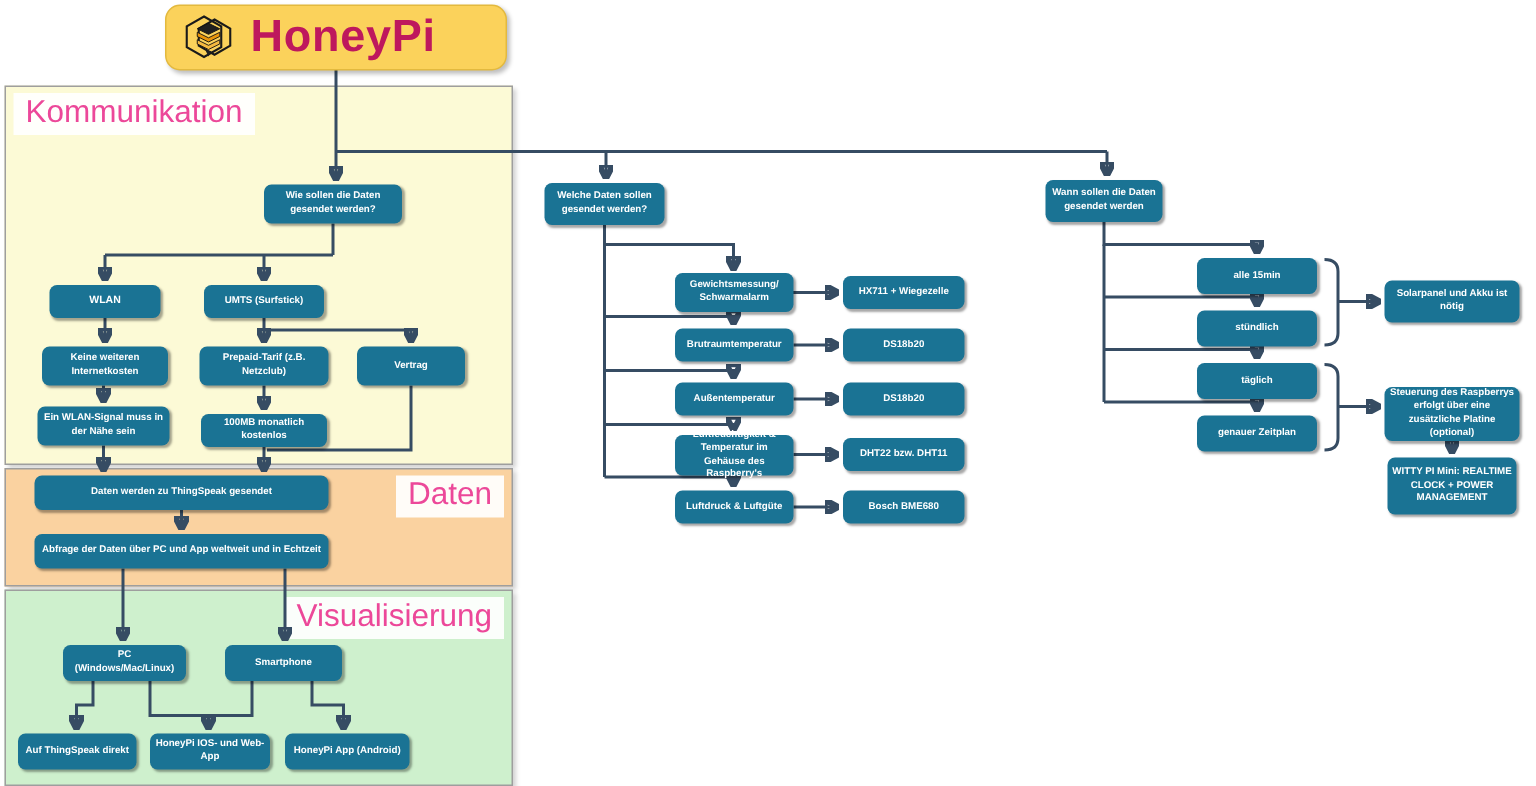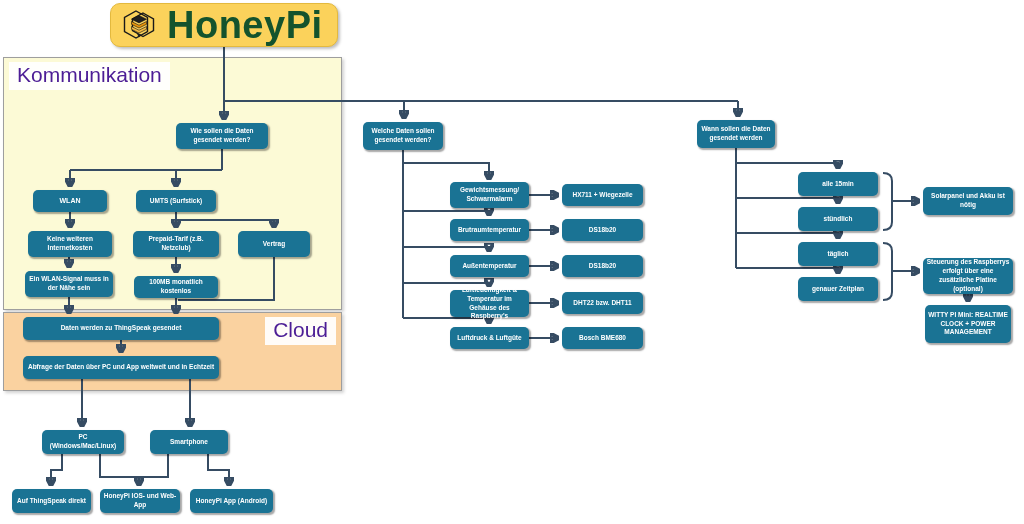--- a/index.html
+++ b/index.html
@@ -4,46 +4,49 @@
 <style>
   html,body{margin:0;padding:0;background:#fff;}
   .canvas{position:relative;width:1024px;height:524px;background:#fff;overflow:hidden;
           font-family:"Liberation Sans",sans-serif;}
   .section{position:absolute;border:1px solid #9e9e9e;box-shadow:2px 2px 3px rgba(0,0,0,0.18);z-index:1;}
   .sec-komm{left:3px;top:57px;width:337px;height:251px;background:var(--section-kommunikation,#FCFAD6);}
   .sec-sens{left:345px;top:57px;width:323px;height:328px;background:var(--section-sensoren,#A9CFF2);}
   .sec-strom{left:672px;top:57px;width:350px;height:328px;background:var(--section-stromversorgung,#FAD4D4);}
   .sec-cloud{left:3px;top:312px;width:337px;height:77px;background:var(--section-cloud,#FAD2A0);}
   .sec-vis{left:3px;top:393px;width:337px;height:129px;background:var(--section-visualisierung,#CEF0CD);}
-  .sec-label{position:absolute;background:rgba(255,255,255,0.92);color:#4c1d95;font-size:21px;
+  .sec-label{position:absolute;background:rgba(255,255,255,0.92);color:#ec4899;font-size:21px;
              padding:1px 8px 3px 8px;white-space:nowrap;z-index:3;}
   .lbl-tl{left:5px;top:4px;}
   .lbl-tr{right:5px;top:4px;}
   .node{position:absolute;background:var(--node-fill,#1A7394);color:var(--node-text,#fff);
         border-radius:5px;z-index:10;display:flex;align-items:center;justify-content:center;
         text-align:center;font-weight:bold;font-size:6.5px;line-height:1.35;padding:2px 3px;
         box-sizing:border-box;box-shadow:1.5px 1.5px 1.5px rgba(0,0,0,0.35);}
   svg.wires{position:absolute;left:0;top:0;z-index:5;pointer-events:none;}
   svg.wires path{stroke:var(--connector,#364C63);stroke-width:2;fill:none;}
   .header{position:absolute;left:110px;top:3px;width:228px;height:44px;z-index:12;
           background:var(--header-fill,#FBD25B);border:1px solid #e3b93e;border-radius:10px;
           box-shadow:2px 2px 3px rgba(0,0,0,0.25);display:flex;align-items:center;padding:0 8px;box-sizing:border-box;}
-  .header .title{font-size:38px;font-weight:bold;color:#14532d;margin-left:8px;letter-spacing:0.5px;}
+  .header .title{font-size:30px;font-weight:bold;color:#be185d;margin-left:8px;letter-spacing:0.5px;}
   .logo{width:40px;height:40px;flex:0 0 auto;}
 </style>
 </head>
 <body>
 
 <div class="canvas">
 
   <div class="section sec-komm">
     <div class="sec-label lbl-tl">Kommunikation</div>
   </div>
   <div class="section sec-cloud">
-    <div class="sec-label lbl-tr">Cloud</div>
+    <div class="sec-label lbl-tr">Daten</div>
+  </div>
+  <div class="section sec-vis">
+    <div class="sec-label lbl-tr">Visualisierung</div>
   </div>
 
   <svg class="wires" width="1024" height="524">
     <defs>
       <marker id="arw" markerWidth="4.8" markerHeight="4.8" refX="3.6" refY="2.4" orient="auto">
         <path d="M0,0 L4.6,2.4 L0,4.8 z" fill="#364C63" stroke="none"></path>
       </marker>
     </defs>
 
     <path d="M224,46 V118" marker-end="url(#arw)"></path>

